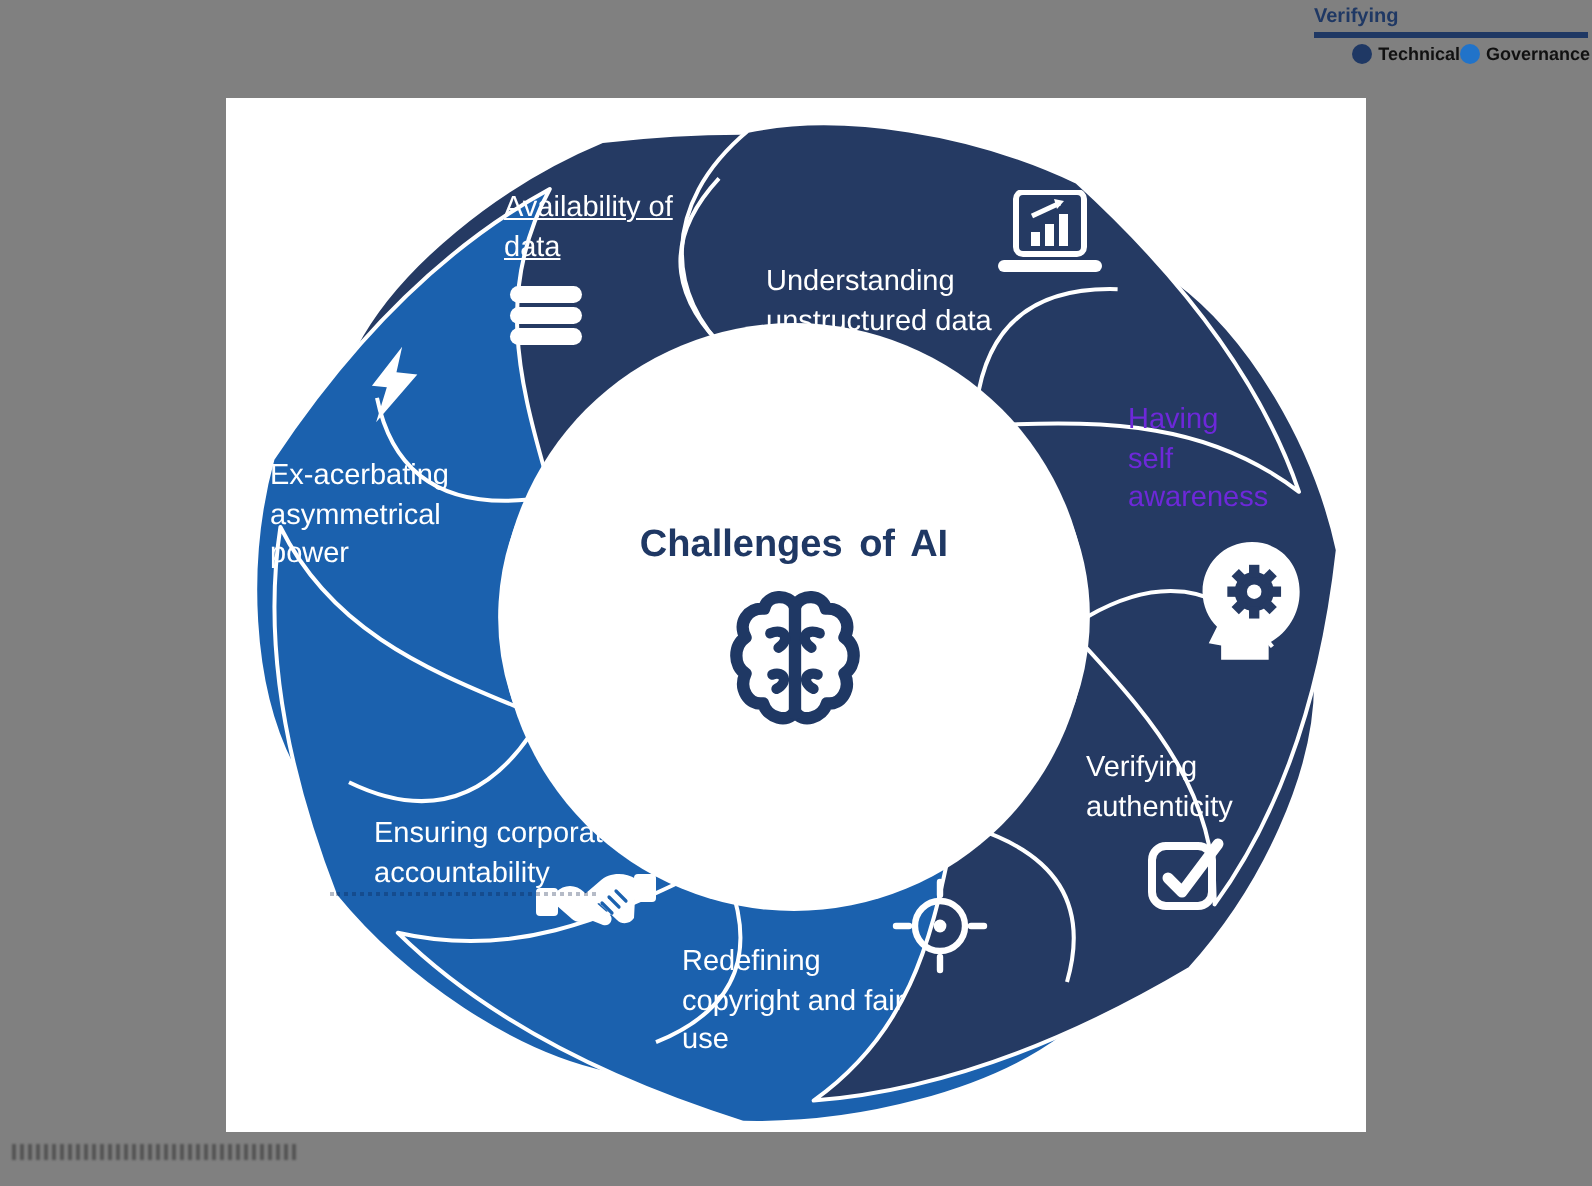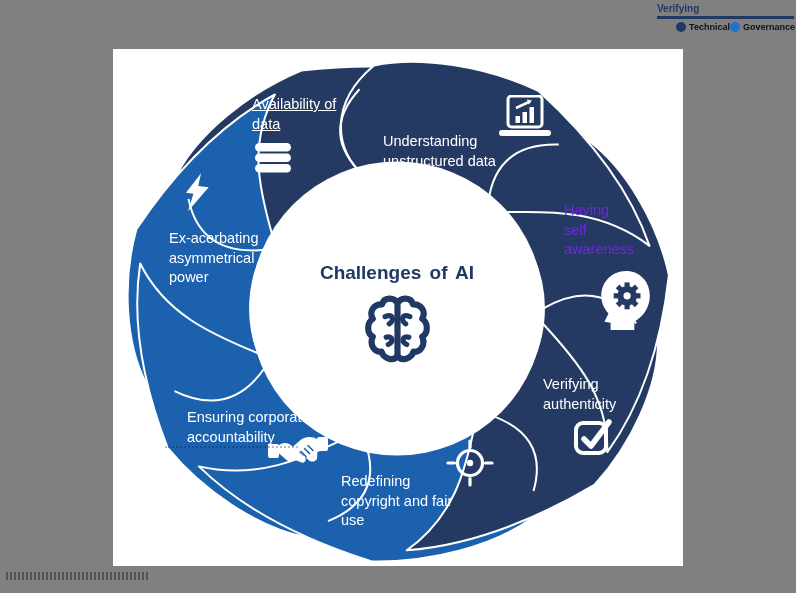--- a/index.html
+++ b/index.html
@@ -21,21 +21,21 @@
     font-size:19px;font-weight:bold;color:#1f3864;word-spacing:3px;}
   .brain{position:absolute;left:250px;top:244px;}
 
   
   .petal-label{position:absolute;color:#ffffff;font-size:14.5px;line-height:1.36;white-space:pre-line;}
   .pl-0{left:270px;top:51px;width:132px;margin-top:32px;}
   .pl-1{left:451px;top:152px;width:95px;}
   .pl-2{left:430px;top:326px;width:110px;}
   .pl-3{left:228px;top:423px;width:142px;}
   .pl-4{left:50px;top:359px;width:165px;}
-  .pl-5{left:22px;top:180px;width:130px;margin-left:34px;}
+  .pl-5{left:22px;top:180px;width:130px;}
   .pl-6{left:139px;top:46px;width:115px;}
 
   
   .petal-icon{position:absolute;}
   .ic-0{left:384px;top:46px;}
   .ic-1{left:483px;top:221px;}
   .ic-2{left:460px;top:367px;}
   .ic-3{left:333px;top:390px;}
   .ic-4{left:155px;top:381px;}
   .ic-5{left:70px;top:124px;}

